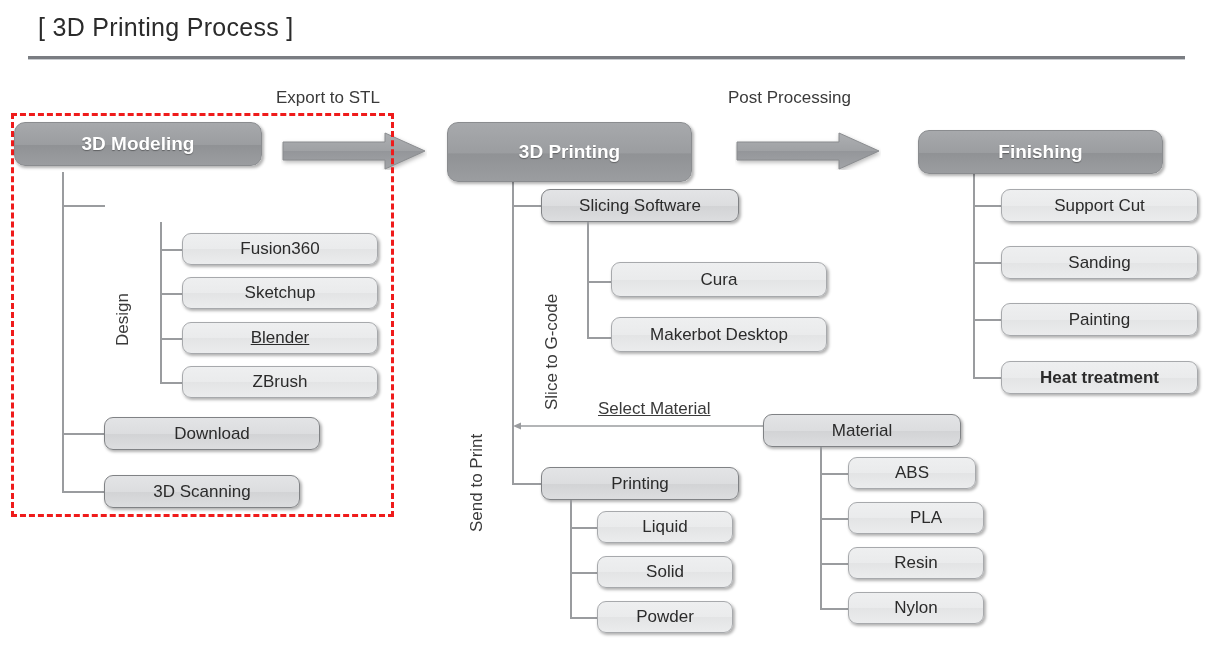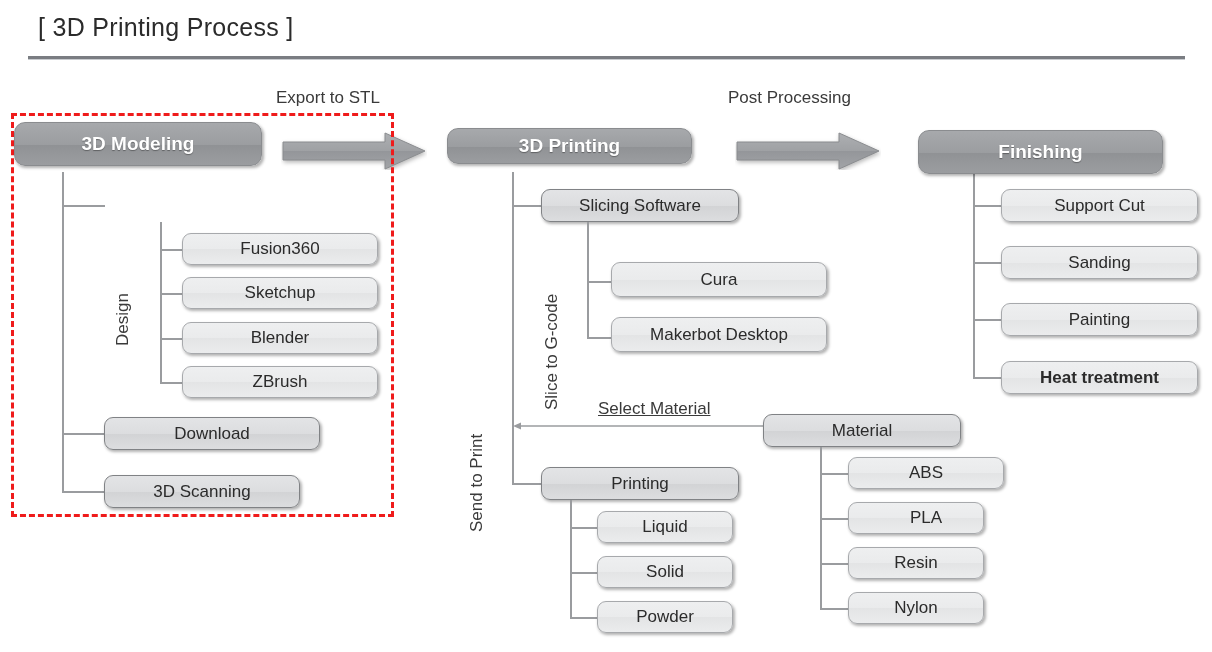--- a/index.html
+++ b/index.html
@@ -125,39 +125,39 @@
   <div class="hline" style="left:160px;top:382px;width:23px;"></div>
 
   <div class="vlabel" style="left:133px;top:326px;">Design</div>
 
   <div class="node lvl2" style="left:182px;top:233px;width:196px;height:32px;">
     <span>Fusion360</span>
   </div>
   <div class="node lvl2" style="left:182px;top:277px;width:196px;height:32px;">
     <span>Sketchup</span>
   </div>
-  <div class="node lvl2" style="left:182px;top:322px;width:196px;height:32px;">
+  <div class="node lvl2" style="left:182px;top:322px;width:196px;height:32px;text-decoration:underline;">
     <span>Blender</span>
   </div>
   <div class="node lvl2" style="left:182px;top:366px;width:196px;height:32px;">
     <span>ZBrush</span>
   </div>
 
   <div class="node lvl1" style="left:104px;top:417px;width:216px;height:33px;">
     <span>Download</span>
   </div>
   <div class="node lvl1" style="left:104px;top:475px;width:196px;height:33px;">
     <span>3D Scanning</span>
   </div>
 
   <div class="vline" style="left:512px;top:172px;height:312px;"></div>
   <div class="hline" style="left:512px;top:205px;width:30px;"></div>
   <div class="hline" style="left:512px;top:483px;width:30px;"></div>
 
-  <div class="node lvl0" style="left:447px;top:128px;width:245px;height:36px;">
+  <div class="node lvl0" style="left:447px;top:122px;width:245px;height:60px;">
     <span>3D Printing</span>
   </div>
 
   <div class="node lvl1" style="left:541px;top:189px;width:198px;height:33px;">
     <span>Slicing Software</span>
   </div>
 
   <div class="vline" style="left:587px;top:222px;height:117px;"></div>
   <div class="hline" style="left:587px;top:281px;width:25px;"></div>
   <div class="hline" style="left:587px;top:337px;width:25px;"></div>
@@ -202,21 +202,21 @@
   <div class="node lvl1" style="left:763px;top:414px;width:198px;height:33px;">
     <span>Material</span>
   </div>
 
   <div class="vline" style="left:820px;top:447px;height:163px;"></div>
   <div class="hline" style="left:820px;top:473px;width:28px;"></div>
   <div class="hline" style="left:820px;top:518px;width:28px;"></div>
   <div class="hline" style="left:820px;top:563px;width:28px;"></div>
   <div class="hline" style="left:820px;top:608px;width:28px;"></div>
 
-  <div class="node lvl2" style="left:848px;top:457px;width:156px;height:32px;">
+  <div class="node lvl2" style="left:848px;top:457px;width:128px;height:32px;">
     <span>ABS</span>
   </div>
   <div class="node lvl2" style="left:848px;top:502px;width:136px;height:32px;padding-left:20px;">
     <span>PLA</span>
   </div>
   <div class="node lvl2" style="left:848px;top:547px;width:136px;height:32px;">
     <span>Resin</span>
   </div>
   <div class="node lvl2" style="left:848px;top:592px;width:136px;height:32px;">
     <span>Nylon</span>

